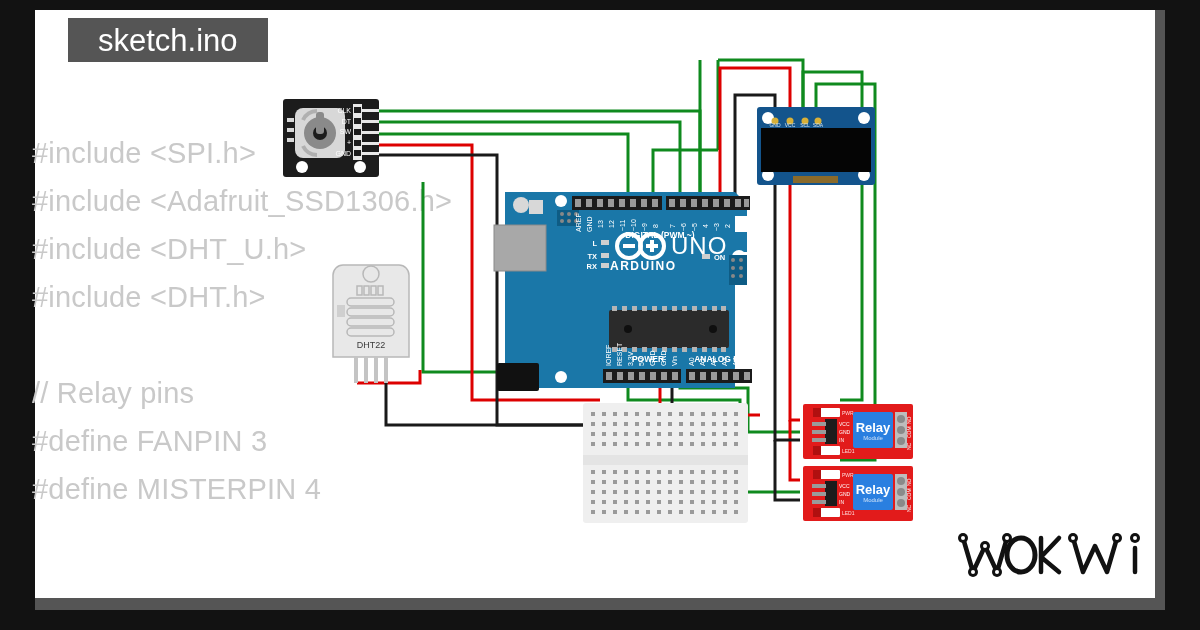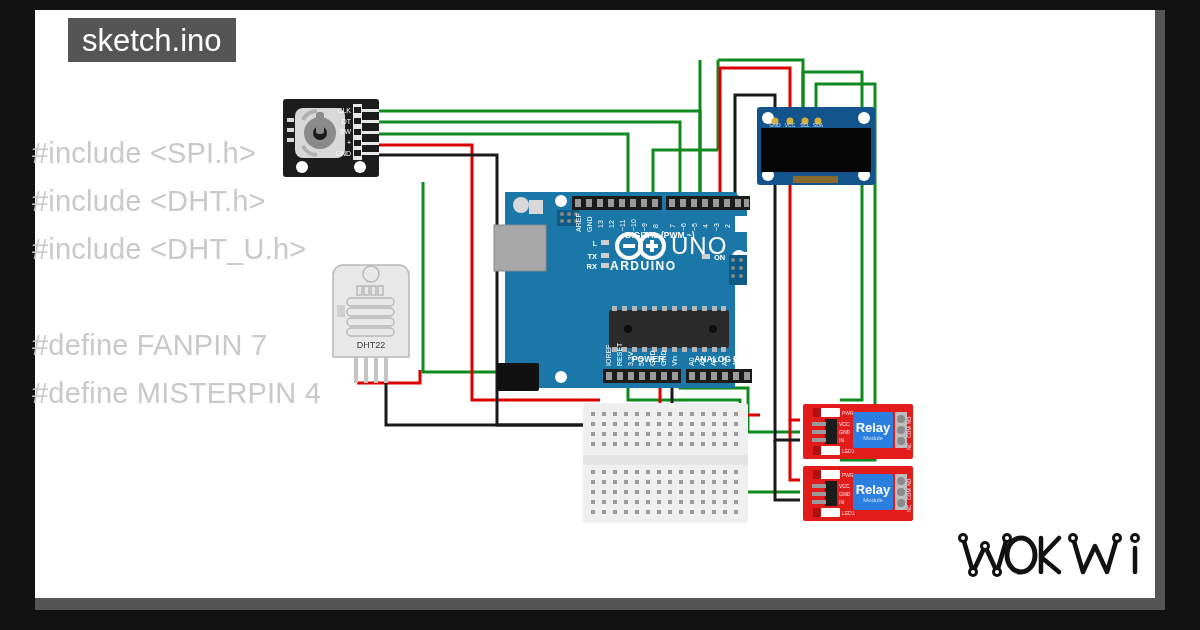--- a/index.html
+++ b/index.html
@@ -12,40 +12,40 @@
   .canvas{position:absolute;left:35px;top:10px;width:1120px;height:588px;background:#ffffff;overflow:hidden;}
 
   
   .code{position:absolute;left:32px;top:95px;width:520px;
         font-size:29px;line-height:48px;color:#c9c9c9;white-space:pre;
         font-family:"Liberation Sans",sans-serif;letter-spacing:.2px;margin-top:34px;}
   .code div{height:48px;}
 
   
   .tab{position:absolute;left:68px;top:18px;height:44px;background:#555555;
-       display:flex;align-items:center;padding:0 14px;box-sizing:border-box;z-index:40;}
+       display:flex;align-items:center;padding:0 30px;box-sizing:border-box;z-index:40;}
   .tab span{color:#ffffff;font-size:31px;line-height:31px;font-family:"Liberation Sans",sans-serif;}
 
   
   .wokwi{position:absolute;left:955px;top:528px;z-index:30;}
 
   
   .diagram{position:absolute;left:0;top:0;width:1120px;height:588px;z-index:20;}
 
   .lbl{font-family:"Liberation Sans",sans-serif;}
 </style>
 </head>
 <body>
 
 <div class="stage">
 
   <div class="shadow-plate"></div>
   <div class="canvas"></div>
 
-  <div class="code" id="codebox"><div>#include &lt;SPI.h&gt;</div><div>#include &lt;DHT.h&gt;</div><div>#include &lt;DHT_U.h&gt;</div><div></div><div>#define FANPIN 7</div><div>#define MISTERPIN 4</div><div></div><div></div></div>
+  <div class="code" id="codebox"><div>#include &lt;SPI.h&gt;</div><div>#include &lt;Adafruit_SSD1306.h&gt;</div><div>#include &lt;DHT_U.h&gt;</div><div>#include &lt;DHT.h&gt;</div><div></div><div>// Relay pins</div><div>#define FANPIN 3</div><div>#define MISTERPIN 4</div><div></div><div></div></div>
 
   <div class="tab">
     <span>sketch.ino</span>
   </div>
 
   <svg class="diagram" viewBox="0 0 1120 588">
 
     <g fill="none" stroke="#0f8a1e" stroke-width="3">
 
       <path d="M362,111 H700 V196"></path>

